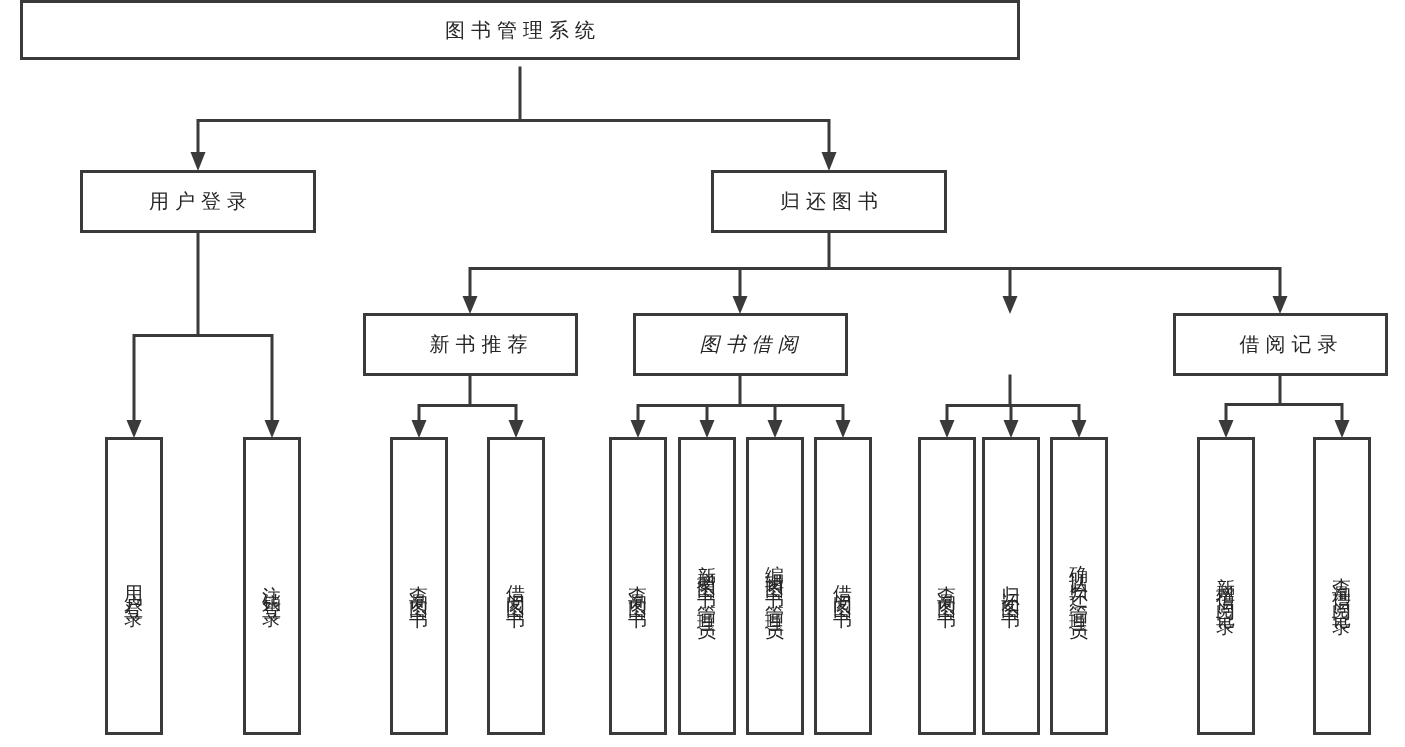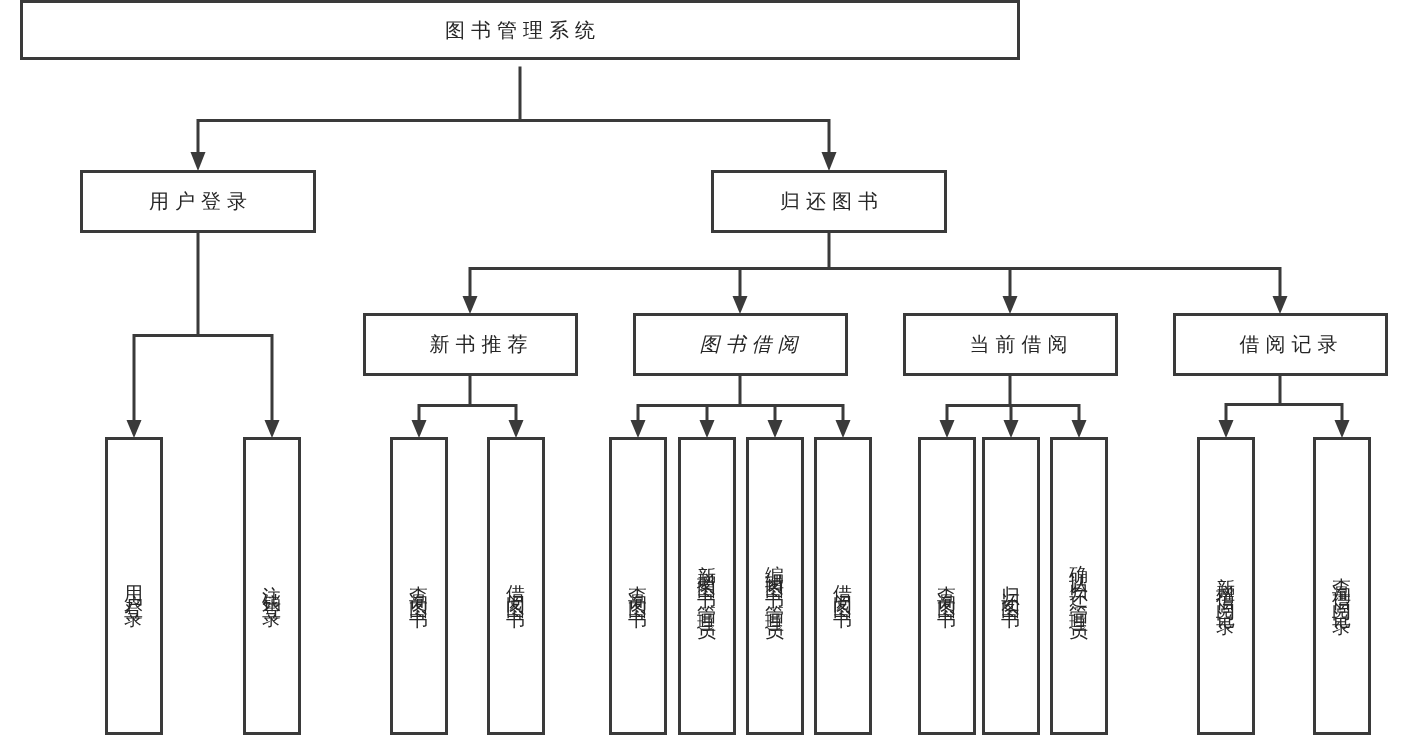--- a/index.html
+++ b/index.html
@@ -113,23 +113,20 @@
   <div class="box n-l2b">
     <span class="hlabel">归还图书</span>
   </div>
 
   <div class="box n-l3 m1">
     <span class="hlabel">新书推荐</span>
   </div>
   <div class="box n-l3 m2">
     <span class="hlabel">图书借阅</span>
   </div>
-  <div class="box n-l3 m3">
-    <span class="hlabel">当前借阅</span>
-  </div>
   <div class="box n-l3 m4">
     <span class="hlabel">借阅记录</span>
   </div>
 
   <div class="box leaf f1">
     <span class="vtext">用户登录</span>
   </div>
   <div class="box leaf f2">
     <span class="vtext">注销登录</span>
   </div>

